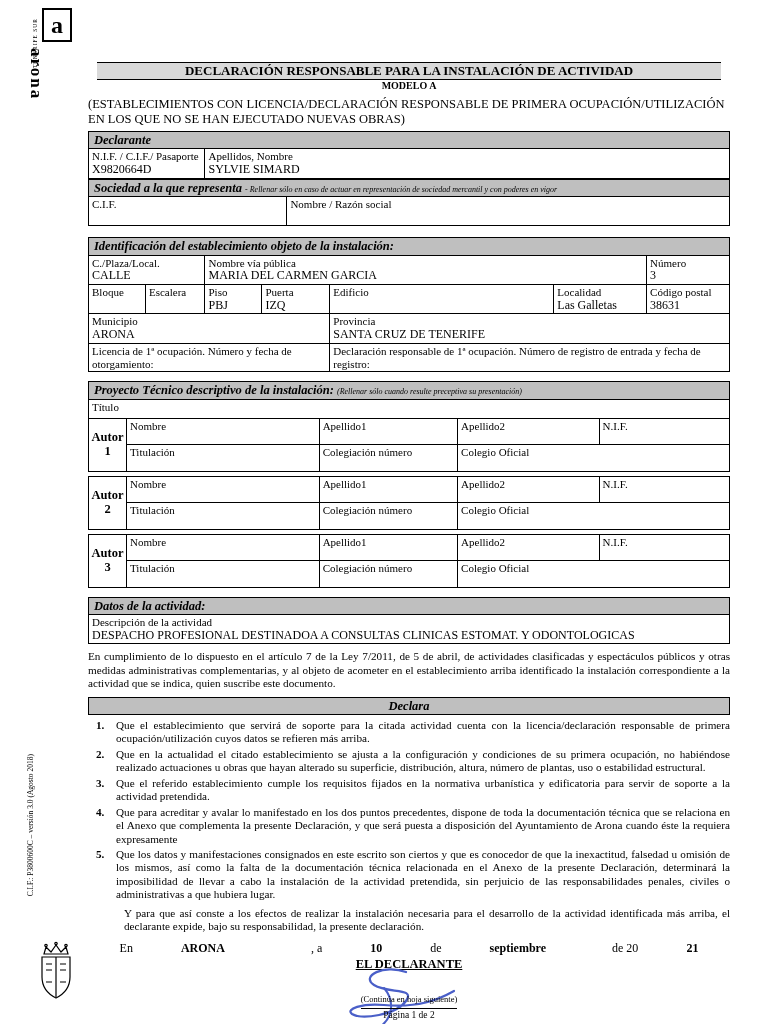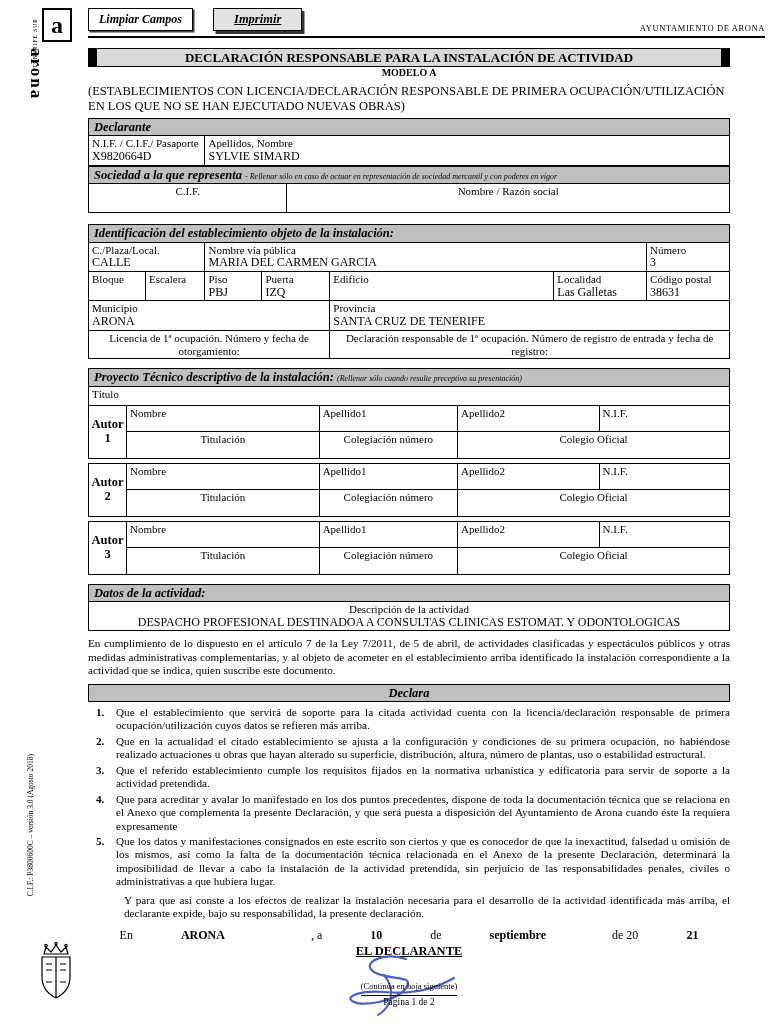--- a/index.html
+++ b/index.html
@@ -26,38 +26,38 @@
   .btn { display:inline-block; font-weight:bold; font-style:italic; cursor:pointer; }
   .btn-clear { font-size:12px; padding:3px 10px; background:#fff;
                border:1.5px solid #000; box-shadow:1.5px 1.5px 0 #444; }
   .btn-print { font-size:12.5px; padding:3px 20px; margin-left:16px; background:#e2e2e2;
                border:1px solid #000; box-shadow:2.5px 3px 0 #333; text-decoration:underline; }
   .org-name { position:absolute; right:0; bottom:3px; font-size:8.5px; letter-spacing:0.6px; }
 
   
   .content { position:absolute; left:88px; top:44px; width:642px; }
 
-  .titlebar { display:flex; margin-top:4px; height:19px; }
+  .titlebar { display:flex; margin-top:17px; height:19px;align-items:center; }
   .titlebar .cap { width:9px; background:#000; }
   .titlebar .mid { flex:1; background:#d9d9d9; border-top:1px solid #000; border-bottom:1px solid #000;
                    display:flex; align-items:center; justify-content:center;
                    font-weight:bold; font-size:13px; }
   .modelo { text-align:center; font-weight:bold; font-size:10px; margin-top:0; }
   .subtitle { font-size:12.5px; margin-top:6px; line-height:1.2; }
 
   .box { border:1px solid #000; margin-top:4px; }
   .sec-hd { background:#bfbfbf; font-weight:bold; font-style:italic; font-size:12.5px;
             padding:1px 5px; line-height:1.15; }
   .box > .sec-hd { border-bottom:1px solid #000; }
   .sec-hd .note { font-weight:normal; font-size:8px; }
   .sec-hd.center { text-align:center; }
   .standalone { border:1px solid #000; }
 
   .row { display:flex; border-bottom:1px solid #000; }
-  .box .row:last-child { border-bottom:0;text-align:center; }
+  .box .row:last-child { border-bottom:0; }
   .c { border-right:1px solid #000; padding:1px 3px; overflow:hidden; }
   .row .c:last-child { border-right:0; }
   .grow { flex:1; }
   .l { display:block; font-size:11px; line-height:1.15; }
   .v { display:block; font-size:12px; line-height:1.15; }
   .r28{min-height:28px} .r24{min-height:24px} .r16{min-height:16px}
   .r19{min-height:19px} .r26{min-height:26px} .r25{min-height:25px}
 
   .autor-row { display:flex; }
   .autor-label { width:38px; border-right:1px solid #000; font-weight:bold; 
@@ -110,25 +110,20 @@
           <circle cx="22" cy="3.5" r="1.2"></circle>
           <circle cx="32" cy="5.5" r="1.2"></circle>
         <path d="M8 17 h28 v20 c0 12 -8 18 -14 21 c-6 -3 -14 -9 -14 -21 Z"></path>
         <line x1="22" y1="17" x2="22" y2="57"></line>
         <path d="M12 24 h6 M12 30 h6 M26 24 h6 M26 30 h6"></path>
         <path d="M12 42 h6 M26 42 h6"></path>
       </g>
     </svg>
   </div>
 
-  <div class="topbar">
-    <span class="btn btn-clear">Limpiar Campos</span>
-    <span class="btn btn-print">Imprimir</span>
-    <span class="org-name">AYUNTAMIENTO DE ARONA</span>
-  </div>
 
   <div class="content">
 
     <div class="titlebar">
       <div class="cap"></div>
       <div class="mid">DECLARACIÓN RESPONSABLE PARA LA INSTALACIÓN DE ACTIVIDAD</div>
       <div class="cap"></div>
     </div>
 
     <div class="modelo">MODELO A</div>

